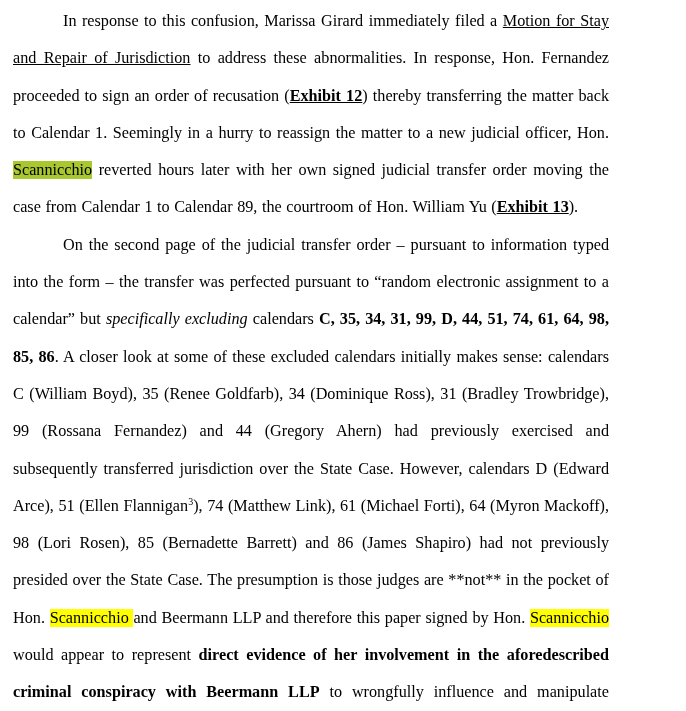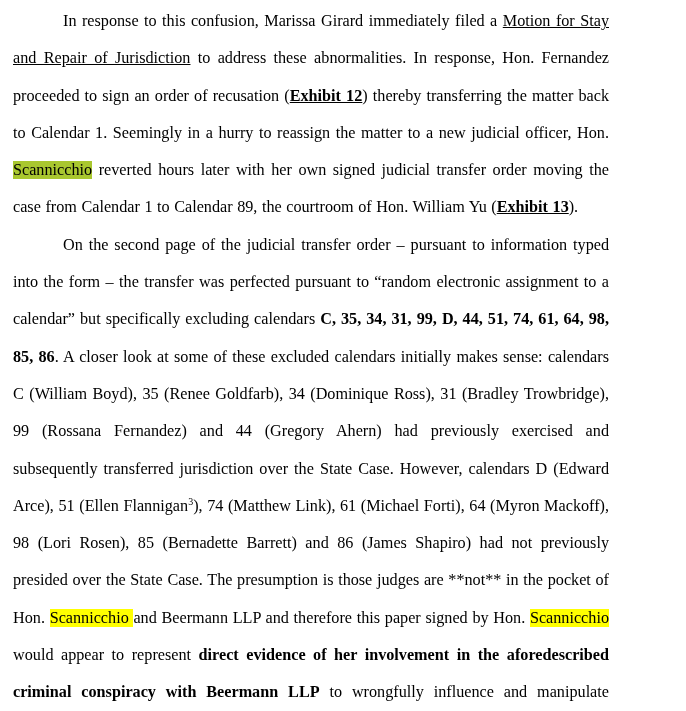--- a/index.html
+++ b/index.html
@@ -19,21 +19,21 @@
     line-height: 37.3px;
     text-align: justify;
   }
   .para {
     text-indent: 50px;
     margin: 0;
     word-spacing: 0.5px;
   }
   .s-u  { text-decoration: underline; }
   .s-b  { font-weight: bold; }
-  .s-i  { }
+  .s-i  { font-style: italic; }
   .s-sup {
     vertical-align: super;
     font-size: 10px;
     line-height: 0;
   }
   .s-hl-green  { background-color: var(--hl-green, #a9c72f); }
   .s-hl-yellow { background-color: var(--hl-yellow, #ffff00); }
 </style>
 </head>
 <body style="background-color: rgb(255, 255, 255); color: rgb(0, 0, 0);">

